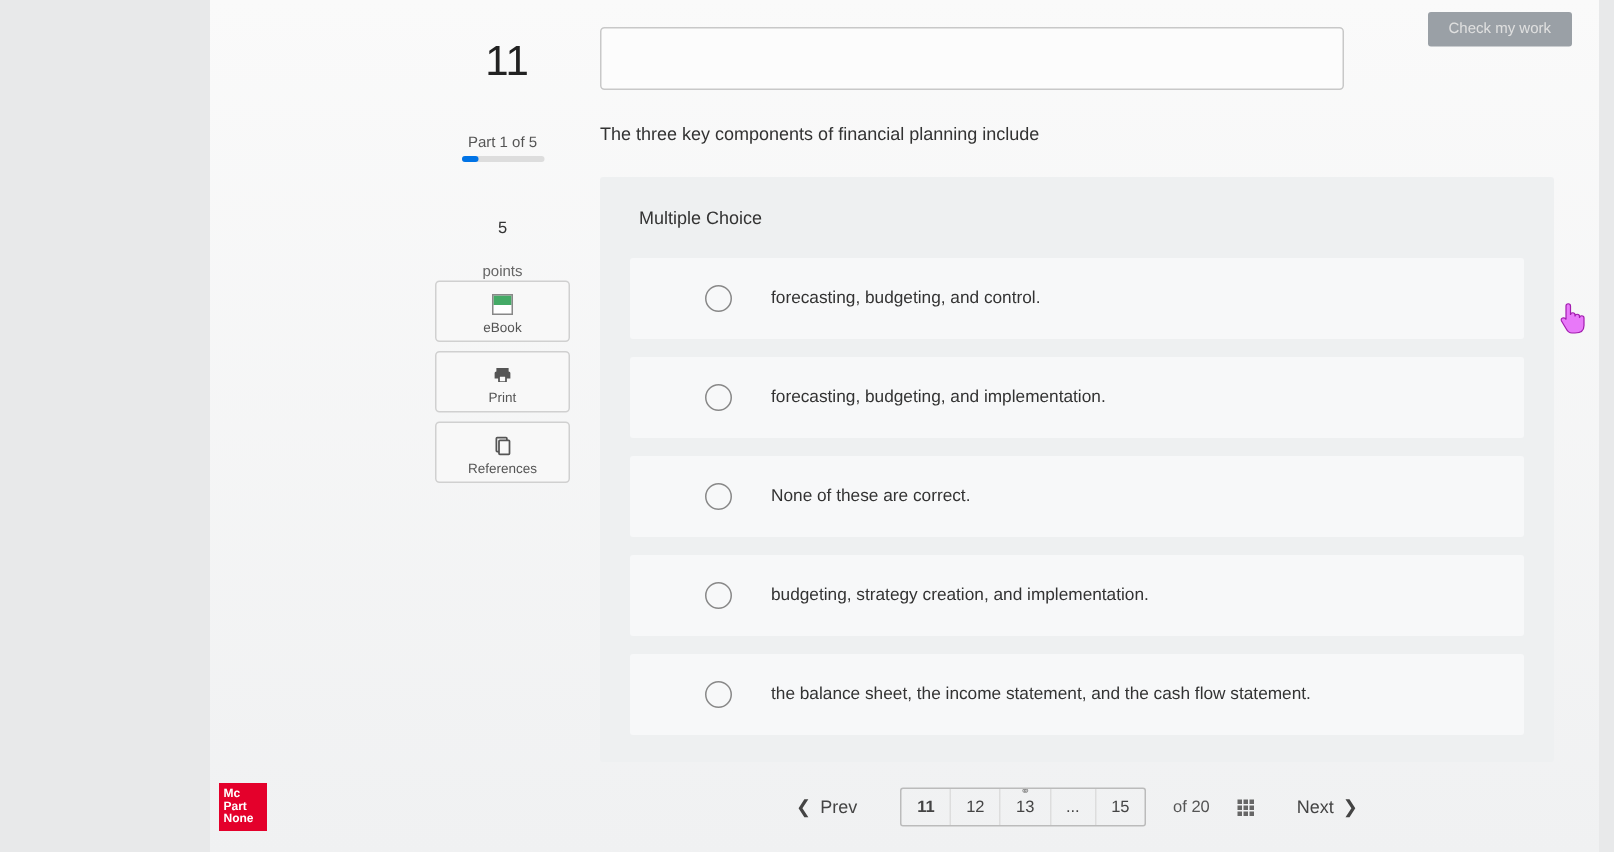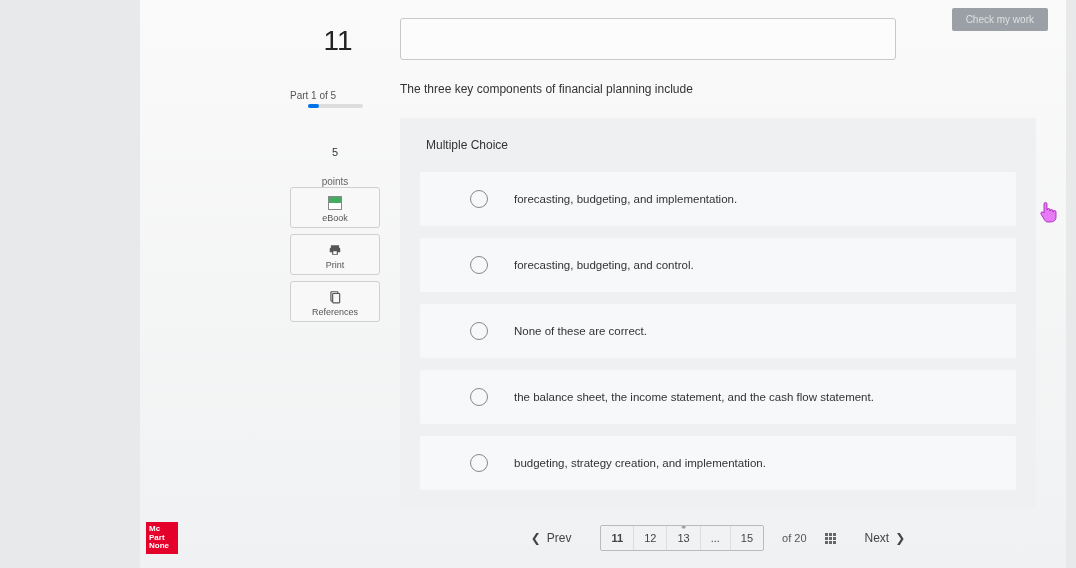--- a/index.html
+++ b/index.html
@@ -59,21 +59,21 @@
     color: #333;
   }
   .sidebar {
     position: absolute;
     left: 150px;
     top: 90px;
     width: 90px;
     font-size: 10px;
     color: #555;
   }
-  .part-label { font-size: 10px; color: #555; }
+  .part-label { font-size: 10px; color: #555; text-align: center; }
   .progress-bar {
     margin: 3px auto 0;
     width: 55px;
     height: 4px;
     background: #ddd;
     border-radius: 2px;
     position: relative;
   }
   .progress-bar::after {
     content: "";
@@ -271,37 +271,37 @@
         <span>References</span>
       </div>
     </div>
   </div>
 
   <div class="mc-panel">
     <div class="mc-title">Multiple Choice</div>
 
     <div class="choice">
       <span class="radio"></span>
+      <span class="choice-text">forecasting, budgeting, and control.</span>
+    </div>
+    <div class="choice">
+      <span class="radio"></span>
       <span class="choice-text">forecasting, budgeting, and implementation.</span>
     </div>
     <div class="choice">
       <span class="radio"></span>
-      <span class="choice-text">forecasting, budgeting, and control.</span>
-    </div>
-    <div class="choice">
-      <span class="radio"></span>
       <span class="choice-text">None of these are correct.</span>
     </div>
     <div class="choice">
       <span class="radio"></span>
+      <span class="choice-text">budgeting, strategy creation, and implementation.</span>
+    </div>
+    <div class="choice">
+      <span class="radio"></span>
       <span class="choice-text">the balance sheet, the income statement, and the cash flow statement.</span>
-    </div>
-    <div class="choice">
-      <span class="radio"></span>
-      <span class="choice-text">budgeting, strategy creation, and implementation.</span>
     </div>
   </div>
 
   <div class="footer-bar">
     <div class="prev-btn">
       <span>❮</span>
       <span>Prev</span>
     </div>
     <div class="page-box">
       <div class="pg current">11</div>

